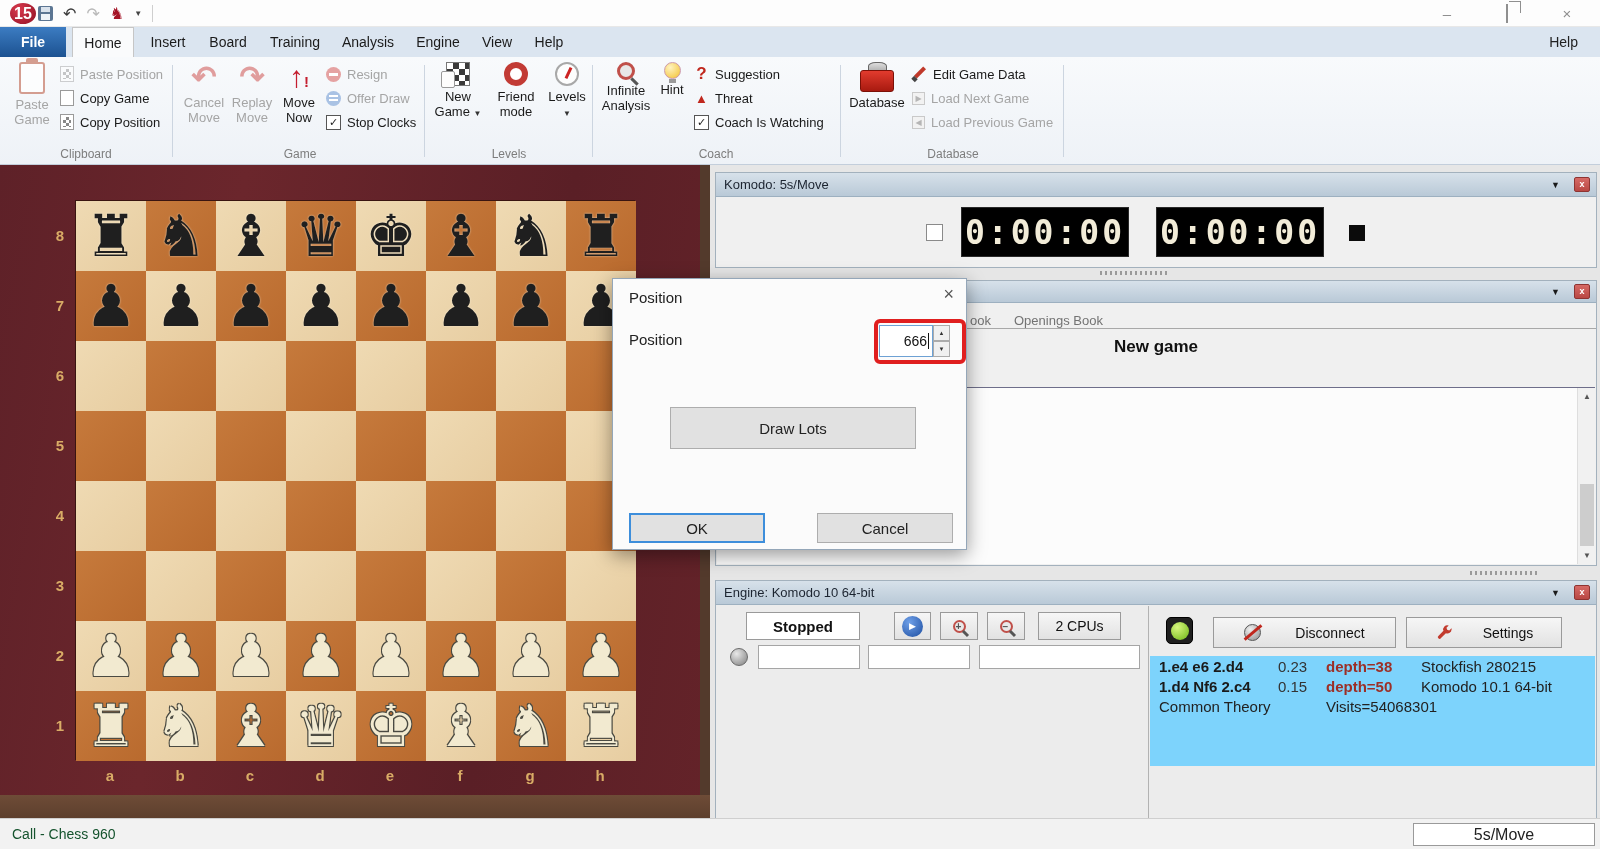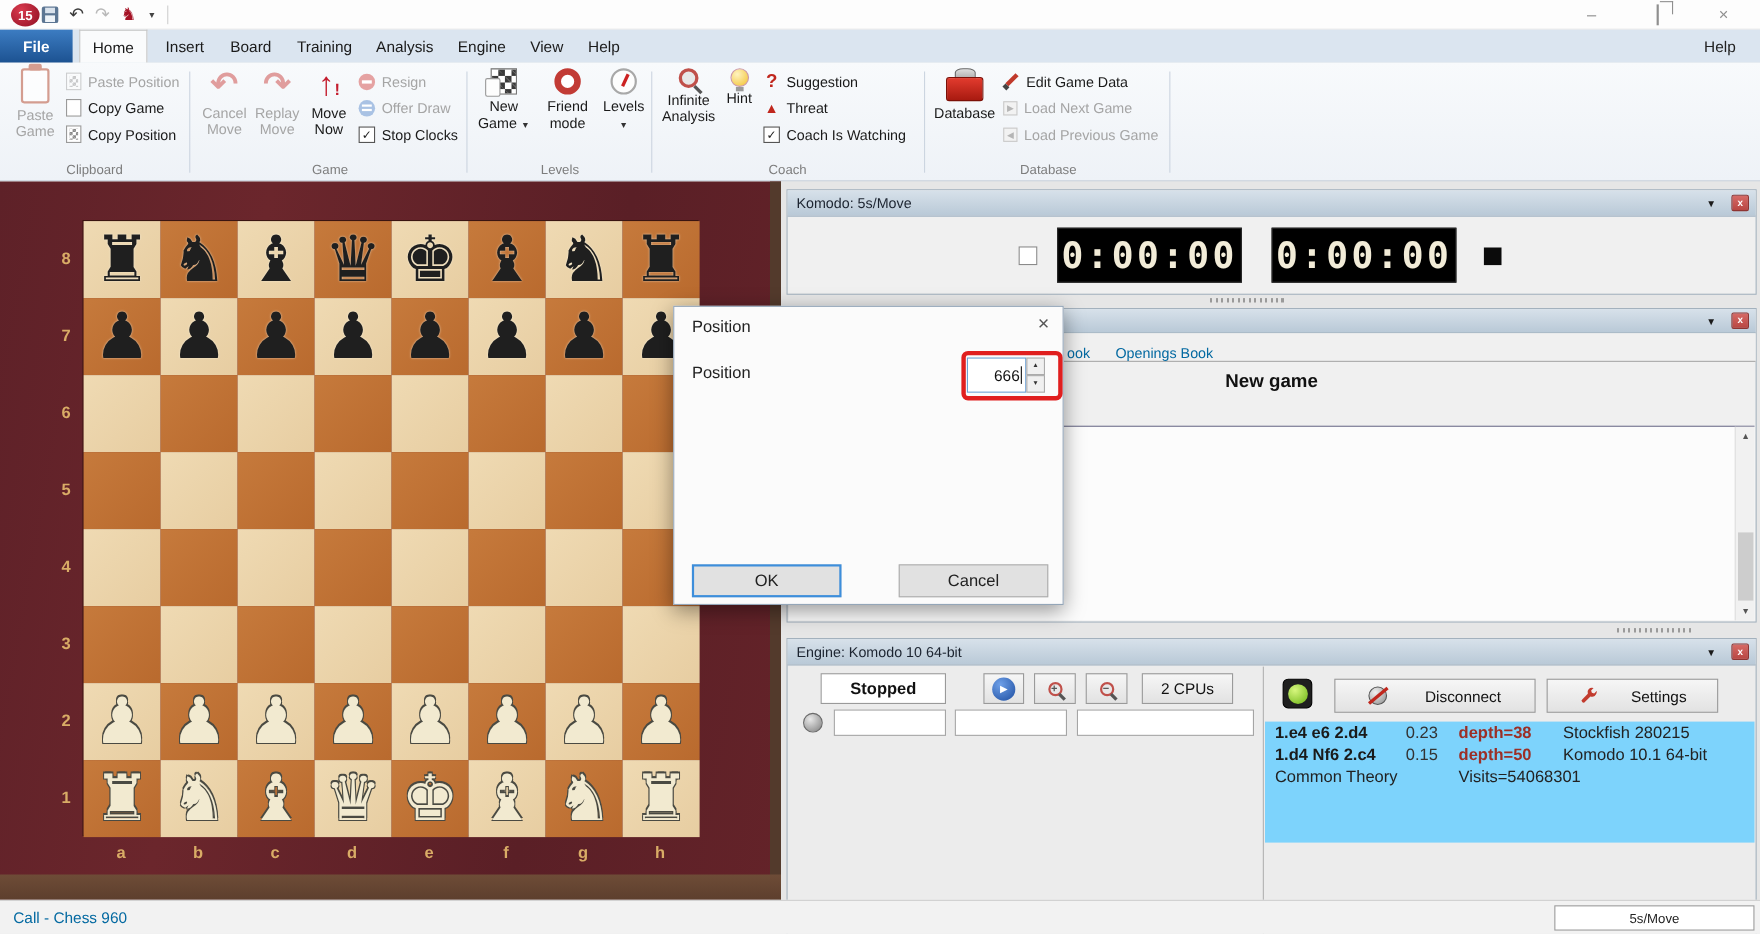--- a/index.html
+++ b/index.html
@@ -1,21 +1,21 @@
 <!DOCTYPE html>
 <html><head>
 <meta charset="utf-8">
 <style>
   *{margin:0;padding:0;box-sizing:border-box}
   html,body{width:1600px;height:849px;overflow:hidden}
   body{font-family:"Liberation Sans",sans-serif;background:#e6e6e6;position:relative}
 
   
   #titlebar{position:absolute;left:0;top:0;width:1600px;height:27px;background:#fdfdfd;border-bottom:1px solid #e8e8e8}
-  .logo{position:absolute;left:10px;top:3px;width:26px;height:21px;border-radius:50%;background:radial-gradient(circle at 35% 30%,#d93a4e,#8f0f22);color:#fff;font-size:12px;font-weight:bold;display:flex;align-items:center;justify-content:center}
+  .logo{position:absolute;left:10px;top:3px;width:26px;height:21px;border-radius:50%;background:radial-gradient(circle at 35% 30%,#d93a4e,#8f0f22);color:#fff;font-size:16px;font-weight:bold;display:flex;align-items:center;justify-content:center}
   .qat{position:absolute;left:38px;top:2px;height:23px;display:flex;align-items:center;gap:10px}
   .icon-floppy{width:15px;height:15px;background:#5c7693;border-radius:2px;position:relative}
   .icon-floppy::before{content:'';position:absolute;left:3px;top:1px;width:9px;height:5px;background:#d9e2ec}
   .icon-floppy::after{content:'';position:absolute;left:3px;bottom:1px;width:9px;height:6px;background:#eef3f8}
   .uarrow{font-size:16px;line-height:1;color:#3b3b3b}
   .uarrow.dis{color:#b9b9b9}
   .qat-knight{color:#a51326;font-size:16px;line-height:1}
   .qat-caret{font-size:8px;color:#444}
   .qat-sep{width:1px;height:17px;background:#cfcfcf}
   .wbtns{position:absolute;right:20px;top:0;height:27px;display:flex;gap:34px;align-items:center}
@@ -102,21 +102,21 @@
   .pclose{width:16px;height:15px;background:linear-gradient(#d66a66,#b94743);border:1px solid #8e3432;border-radius:2px;color:#fff;font-size:9px;font-weight:bold;display:flex;align-items:center;justify-content:center;line-height:1}
   .dots{position:absolute;height:4px;width:70px;background-image:repeating-linear-gradient(90deg,#9a9a9a 0 2px,transparent 2px 5px)}
 
   
   .clockbox{position:absolute;background:#000;border:1px solid #2a2a2a;display:flex;align-items:center;justify-content:center;font-family:"DejaVu Sans Mono",monospace;font-weight:bold;font-size:33px;color:#f2ecd8;letter-spacing:3px}
   .clk-cb{position:absolute;width:17px;height:17px;background:#fff;border:1px solid #8a8a8a}
   .blk-sq{position:absolute;width:16px;height:16px;background:#0b0b0b}
 
   
   .tabrow{position:absolute;left:0;top:24px;width:100%;height:26px;background:#f0f0f0;border-bottom:1px solid #a8a8a8}
-  .ntab{position:absolute;top:0;height:34px;display:flex;align-items:center;font-size:13px;color:#0369a1;padding:0 6px}
+  .ntab{position:absolute;top:0;height:34px;display:flex;align-items:center;font-size:13px;color:#737373;padding:0 6px}
   .ngtitle{position:absolute;left:0;top:56px;width:100%;text-align:center;font-weight:bold;font-size:17px;color:#111}
   .ncontent{position:absolute;left:1px;top:106px;right:1px;bottom:1px;background:#fcfcfc;border-top:1px solid #6e6e8a}
   .vscroll{position:absolute;right:0;top:0;width:18px;bottom:0;background:#f1f1f1;border-left:1px solid #dedede}
   .sarrow{position:absolute;left:0;width:18px;height:17px;display:flex;align-items:center;justify-content:center;font-size:8px;color:#555}
   .vthumb{position:absolute;left:2px;width:14px;background:#cdcdcd}
 
   
   .ebtn{position:absolute;background:linear-gradient(#f6f6f6,#e2e2e2);border:1px solid #9a9a9a;display:flex;align-items:center;justify-content:center;font-size:14px;color:#111}
   .stoppedbox{position:absolute;background:#fff;border:1px solid #9a9a9a;display:flex;align-items:center;justify-content:center;font-weight:bold;font-size:15px;color:#111}
   .playcirc{width:21px;height:21px;border-radius:50%;background:radial-gradient(circle at 35% 30%,#6fa0e8,#1c4da0);display:flex;align-items:center;justify-content:center;color:#fff;font-size:9px}
@@ -143,22 +143,22 @@
   .spin{position:absolute;left:266px;top:46px;width:54px;height:32px;background:#fff;border:1px solid #6da1d4;display:flex;align-items:center;justify-content:flex-end;padding-right:3px;font-size:14px;color:#111}
   .caretline{width:1px;height:16px;background:#111;margin-left:1px}
   .spinner{position:absolute;left:320px;top:46px;width:17px;height:32px;display:flex;flex-direction:column}
   .spbtn{flex:1;background:#f0f0f0;border:1px solid #ababab;display:flex;align-items:center;justify-content:center;font-size:6px;color:#333}
   .redbox{position:absolute;left:261px;top:40px;width:92px;height:45px;border:4px solid #e01f1f;border-radius:6px;z-index:60}
   .dbtn{position:absolute;background:#e1e1e1;border:1px solid #adadad;display:flex;align-items:center;justify-content:center;font-size:15px;color:#222}
   .dbtn.focus{border:2px solid #3d8edb}
 
   
   #statusbar{position:absolute;left:0;top:818px;width:1600px;height:31px;background:#f2f2f2;border-top:1px solid #cfcfcf}
-  .stext{position:absolute;left:12px;top:7px;font-size:14px;color:#0369a1}
-  .sbox{position:absolute;right:5px;top:4px;width:182px;height:23px;background:#fff;border:1px solid #9a9a9a;display:flex;align-items:center;justify-content:center;font-size:12px;color:#222}
+  .stext{position:absolute;left:12px;top:7px;font-size:14px;color:#14532d}
+  .sbox{position:absolute;right:5px;top:4px;width:182px;height:23px;background:#fff;border:1px solid #9a9a9a;display:flex;align-items:center;justify-content:center;font-size:16px;color:#222}
 </style>
 </head>
 <body>
 
 <div id="titlebar">
   <div class="logo">15</div>
   <div class="qat">
     <span class="icon-floppy"></span>
     <span class="uarrow">↶</span>
     <span class="uarrow dis">↷</span>
@@ -555,20 +555,21 @@
   <div class="dlabel">Position</div>
   <div class="spin">
     <span>666</span>
       <span class="caretline"></span>
   </div>
   <div class="spinner">
     <div class="spbtn">▲</div>
     <div class="spbtn">▼</div>
   </div>
   <div class="redbox"></div>
+  <div class="dbtn" style="left:57px;top:128px;width:246px;height:42px">Draw Lots</div>
   <div class="dbtn focus" style="left:16px;top:234px;width:136px;height:30px">OK</div>
   <div class="dbtn" style="left:204px;top:234px;width:136px;height:30px">Cancel</div>
 </div>
 
 <div id="statusbar">
   <div class="stext">Call - Chess 960</div>
   <div class="sbox">5s/Move</div>
 </div>
 
 </body></html>

